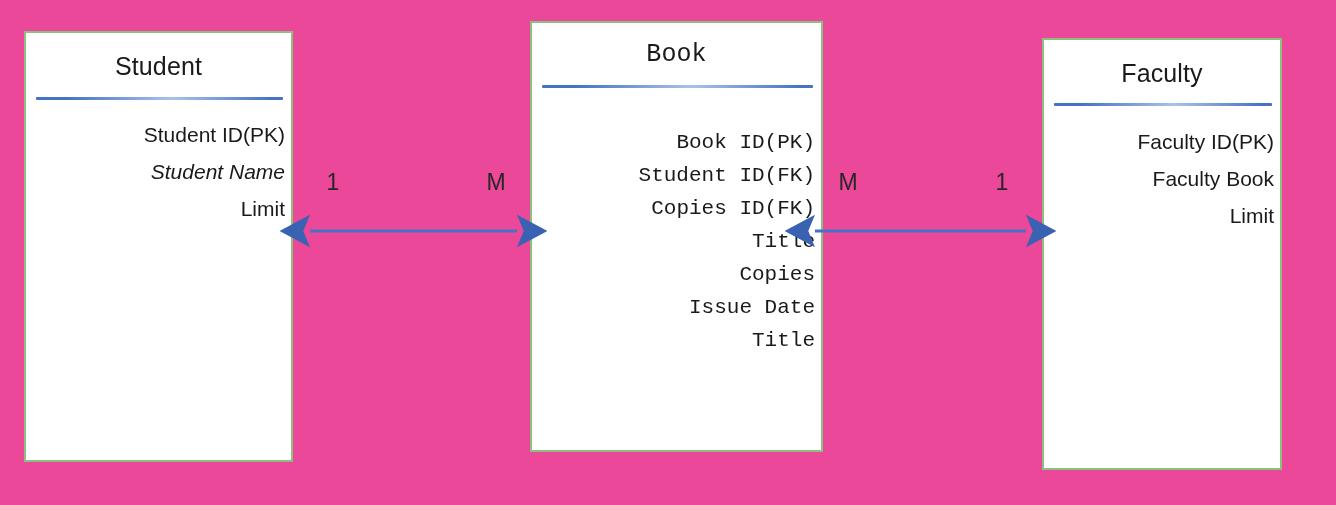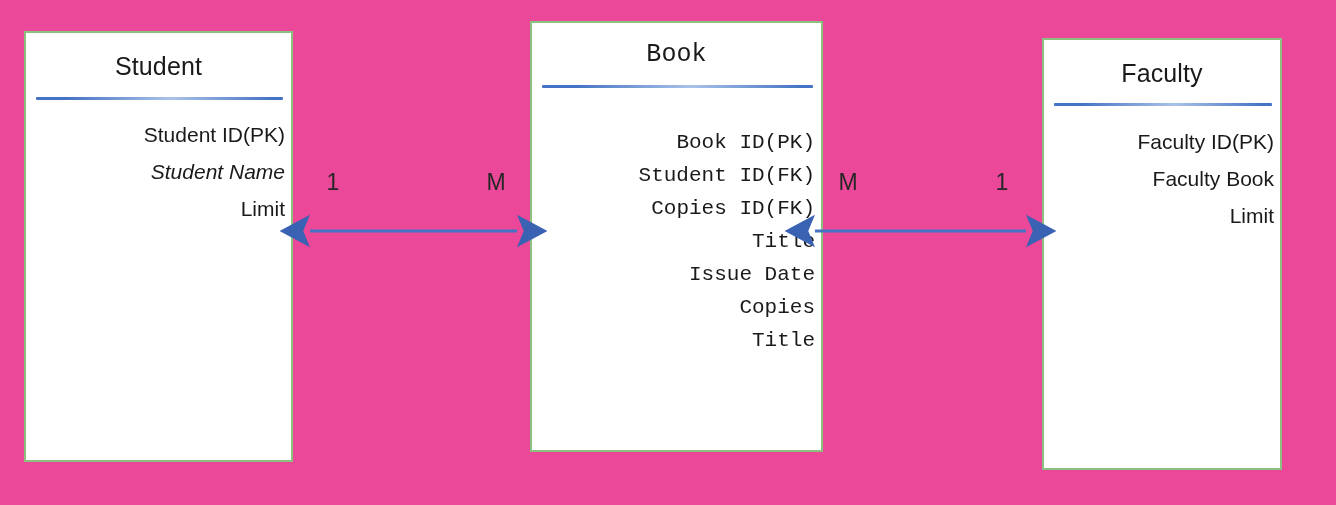--- a/index.html
+++ b/index.html
@@ -93,22 +93,22 @@
   </div>
 
   <div class="entity" style="left:530px; top:21px; width:293px; height:431px;font-family:Liberation Mono, monospace;">
     <div class="entity-title" style="top:17px;">Book</div>
     <div class="entity-divider" style="left:10px; right:8px; top:62px;"></div>
     <ul class="attr-list attrs-left" style="left:21px; right:6px; top:103px;">
       <li style="line-height:33px;">Book ID(PK)</li>
       <li style="line-height:33px;">Student ID(FK)</li>
       <li style="line-height:33px;">Copies ID(FK)</li>
       <li style="line-height:33px;">Title</li>
+      <li style="line-height:33px;">Copies</li>
       <li style="line-height:33px;">Issue Date</li>
-      <li style="line-height:33px;">Copies</li>
       <li style="line-height:33px;">Title</li>
     </ul>
   </div>
 
   <div class="entity" style="left:1042px; top:38px; width:240px; height:432px;">
     <div class="entity-title" style="top:19px;">Faculty</div>
     <div class="entity-divider" style="left:10px; right:8px; top:63px;"></div>
     <ul class="attr-list attrs-centered" style="left:6px; right:6px; top:83px;">
       <li style="line-height:37px;">Faculty ID(PK)</li>
       <li style="line-height:37px;">Faculty Book</li>

